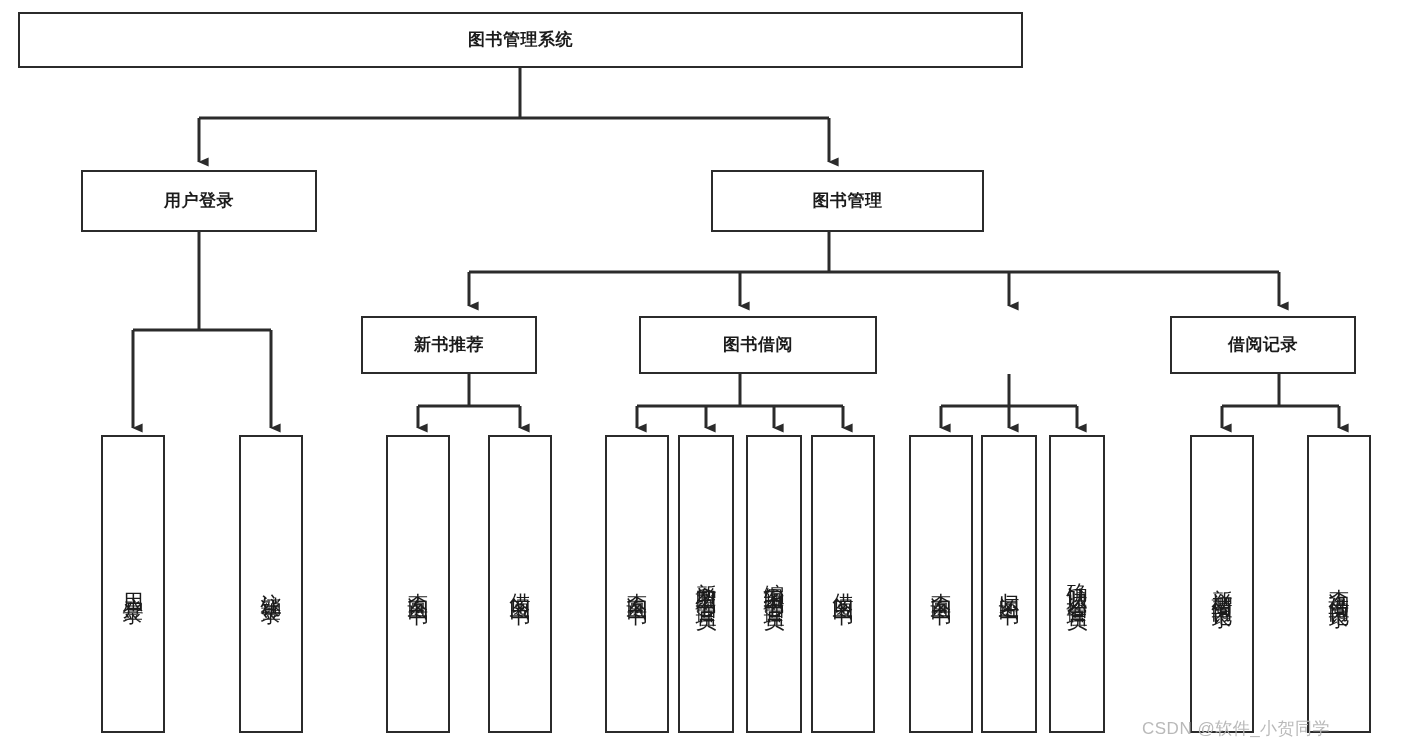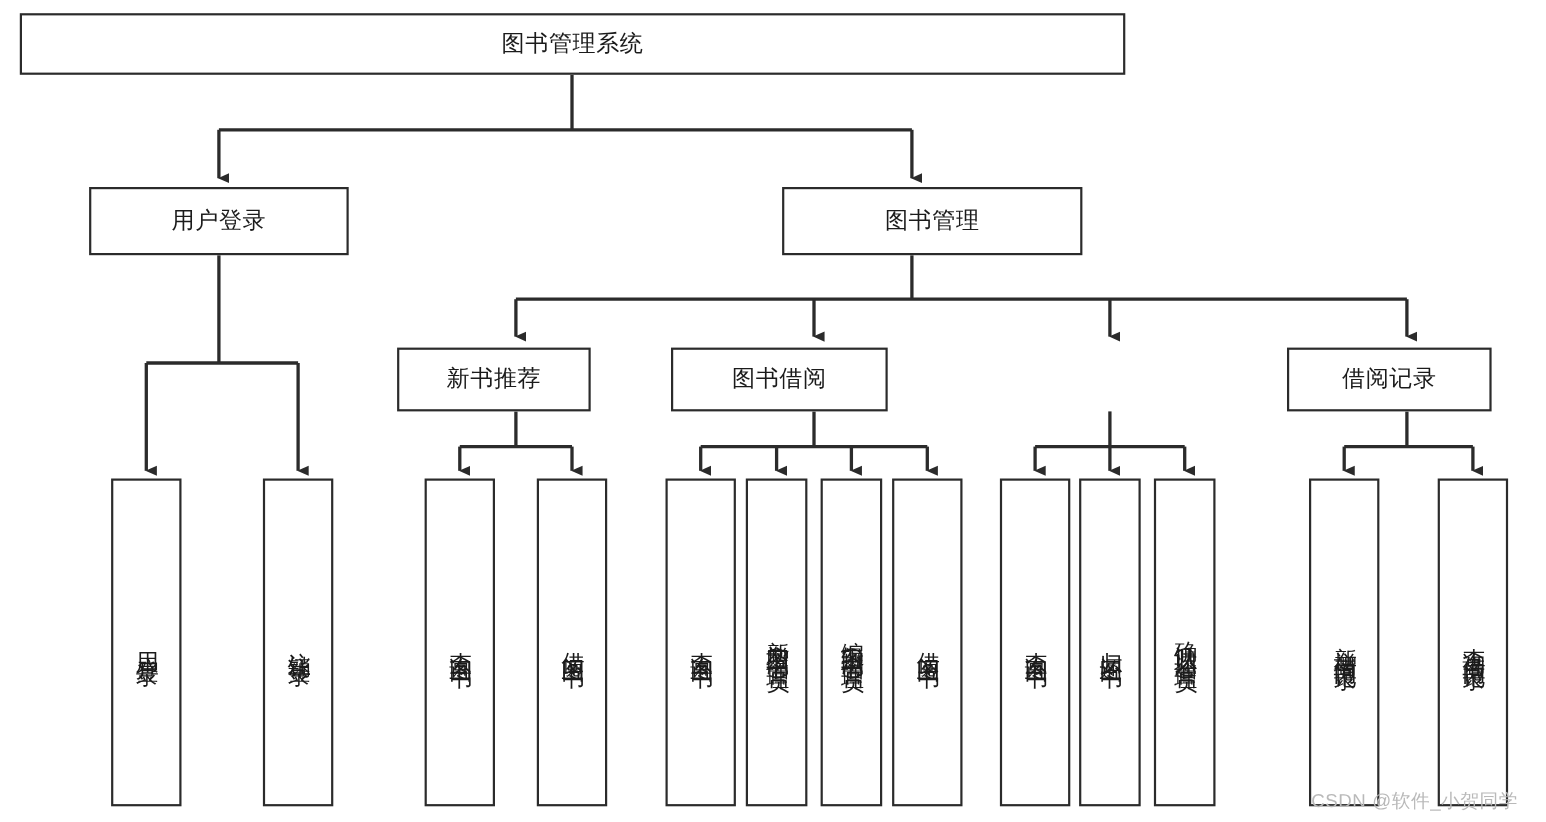--- a/index.html
+++ b/index.html
@@ -29,26 +29,27 @@
     position: absolute;
     box-sizing: border-box;
     background: #ffffff;
     border: 2px solid #2b2b2b;
     display: flex;
     align-items: center;
     justify-content: center;
     overflow: hidden;
   }
   .node-label-h {
-    font-size: 21px;
+    font-size: 17px;
     color: #1b1b1b;
     line-height: 1.2;
     letter-spacing: 0.5px;
     white-space: nowrap;
     text-align: center;
+    font-weight: bold;
   }
   .node-label-v {
     font-size: 21px;
     color: #1b1b1b;
     writing-mode: vertical-rl;
     text-orientation: upright;
     letter-spacing: 4px;
     line-height: 1.05;
     white-space: nowrap;
     text-align: center;
@@ -129,21 +130,21 @@
   </div>
 
   <div class="node-box" style="left:711px; top:170px; width:273px; height:62px;">
     <span class="node-label-h">图书管理</span>
   </div>
 
   <div class="node-box" style="left:361px; top:316px; width:176px; height:58px;">
     <span class="node-label-h">新书推荐</span>
   </div>
 
-  <div class="node-box" style="left:610px; top:316px; width:197px; height:58px;">
+  <div class="node-box" style="left:639px; top:316px; width:238px; height:58px;">
     <span class="node-label-h">图书借阅</span>
   </div>
 
 
   <div class="node-box" style="left:1170px; top:316px; width:186px; height:58px;">
     <span class="node-label-h">借阅记录</span>
   </div>
 
   <div class="node-box" style="left:101px; top:435px; width:64px; height:298px;">
     <span class="node-label-v">用户登录</span>
@@ -190,15 +191,15 @@
   </div>
 
   <div class="node-box" style="left:1190px; top:435px; width:64px; height:298px;">
     <span class="node-label-v">新增借阅记录</span>
   </div>
 
   <div class="node-box" style="left:1307px; top:435px; width:64px; height:298px;">
     <span class="node-label-v">查询借阅记录</span>
   </div>
 
-  <div class="watermark" style="left:1192px; top:717px;">CSDN @软件_小贺同学</div>
+  <div class="watermark" style="left:1142px; top:717px;">CSDN @软件_小贺同学</div>
 
 </div>
 
 </body></html>

